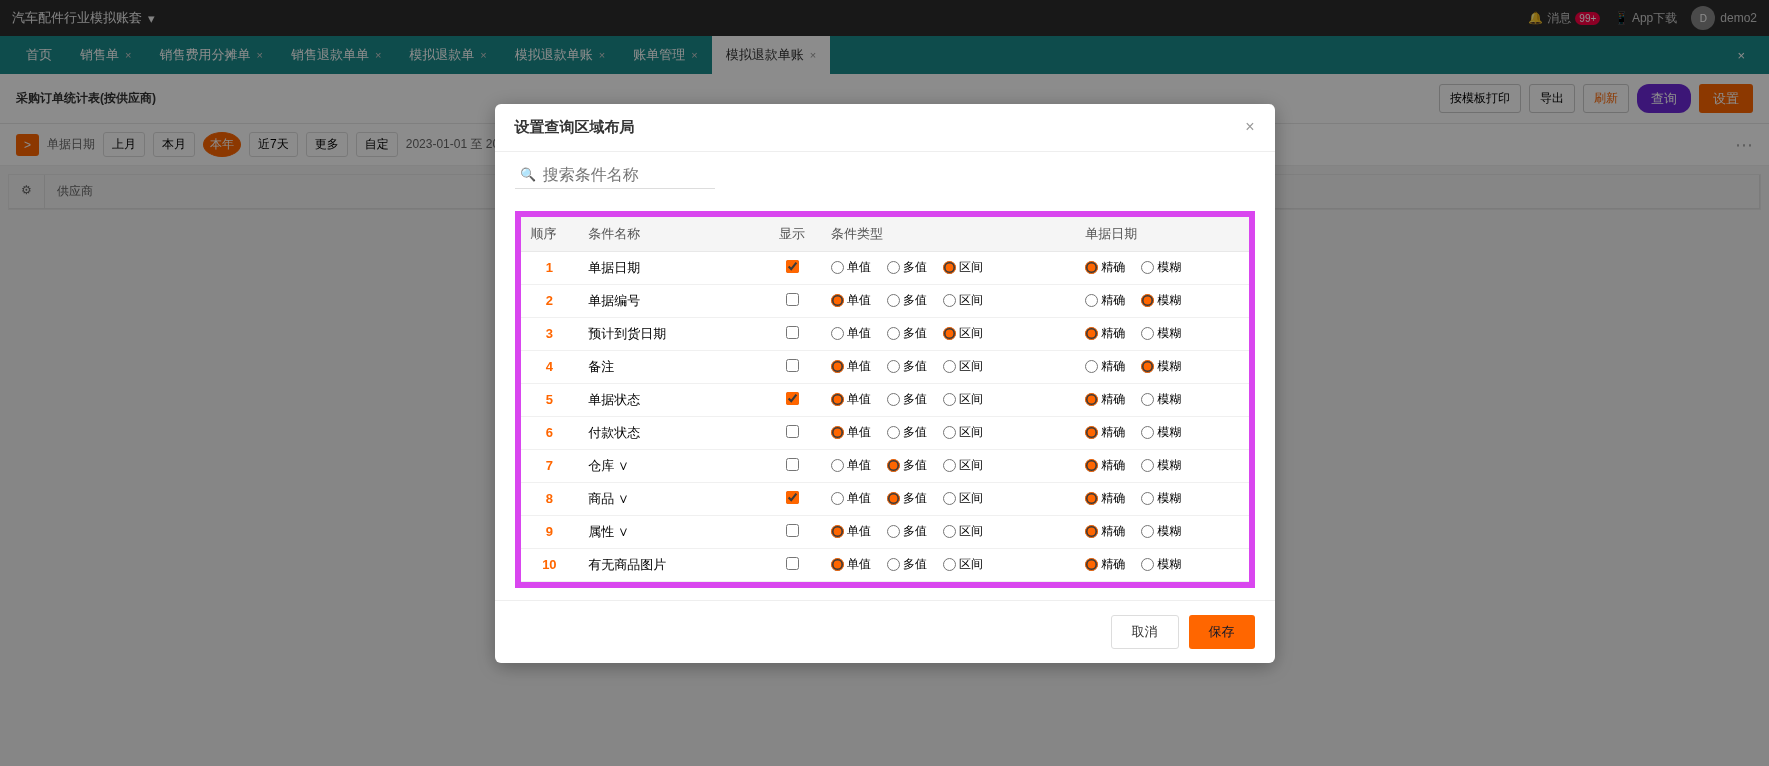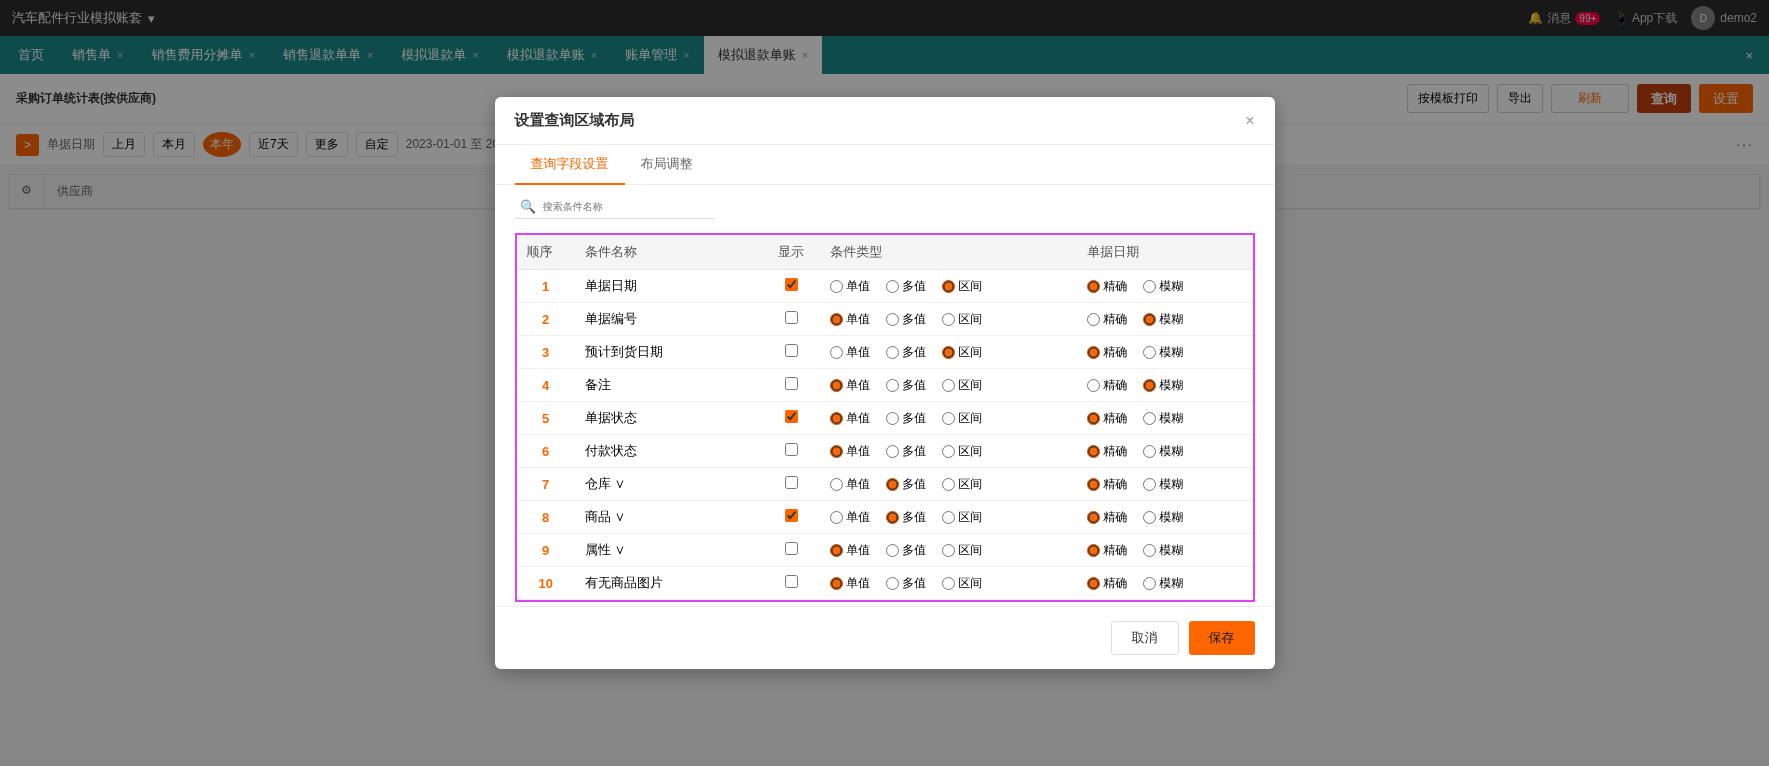--- a/index.html
+++ b/index.html
@@ -20,21 +20,21 @@
     .notification-area { display: flex; align-items: center; gap: 4px; }
     .badge { background: #f04; color: #fff; border-radius: 8px; padding: 1px 4px; font-size: 10px; }
     .avatar { width: 24px; height: 24px; border-radius: 50%; background: #888; display: inline-flex; align-items: center; justify-content: center; color: #fff; font-size: 10px; }
 
     
     .tab-bar {
       height: 38px;
       background: #1a8a8a;
       display: flex;
       align-items: center;
-      padding: 0 4px;
+      padding: 0 12px;
     }
     .tab-item {
       height: 38px;
       display: flex;
       align-items: center;
       padding: 0 14px;
       color: #fff;
       font-size: 13px;
       cursor: pointer;
       white-space: nowrap;
@@ -58,22 +58,22 @@
       padding: 10px 16px;
       display: flex;
       align-items: center;
       justify-content: space-between;
       border-bottom: 1px solid #e8e8e8;
     }
     .page-title { font-size: 12px; font-weight: bold; color: #333; }
     .page-actions { display: flex; gap: 8px; }
     .btn-print { border: 1px solid #ccc; background: #fff; padding: 5px 10px; border-radius: 3px; cursor: pointer; font-size: 12px; display: flex; align-items: center; gap: 4px; }
     .btn-export { border: 1px solid #ccc; background: #fff; padding: 5px 10px; border-radius: 3px; cursor: pointer; font-size: 12px; }
-    .btn-refresh { border: 1px solid #ccc; background: #fff; padding: 5px 26px; border-radius: 3px; cursor: pointer; font-size: 12px; color: #f60; }
-    .btn-query { background: #c2410c; color: #fff; border: none; padding: 5px 14px; border-radius: 3px; cursor: pointer; font-size: 13px; font-weight: bold; }
+    .btn-refresh { border: 1px solid #ccc; background: #fff; padding: 5px 10px; border-radius: 3px; cursor: pointer; font-size: 12px; color: #f60; }
+    .btn-query { background: #6d28d9; color: #fff; border: none; padding: 5px 14px; border-radius: 12px; cursor: pointer; font-size: 13px; }
     .btn-settings { background: #f60; color: #fff; border: none; padding: 5px 14px; border-radius: 3px; cursor: pointer; font-size: 13px; }
 
     
     .filter-bar {
       background: #fff;
       padding: 8px 16px;
       display: flex;
       align-items: center;
       gap: 8px;
       border-bottom: 1px solid #eee;
@@ -150,32 +150,32 @@
       display: flex;
       align-items: center;
       border-bottom: 1px solid #ddd;
       padding: 4px 6px;
       width: 200px;
     }
     .search-icon { color: #aaa; margin-right: 6px; font-size: 13px; }
     .search-input {
       border: none;
       outline: none;
-      font-size: 10px;
+      font-size: 16px;
       color: #333;
       background: transparent;
       width: 160px;
     }
 
     
     .modal-table-wrap {
       flex: 1;
       overflow-y: auto;
-      margin: 4px 20px;
-      border: 2px solid #d946ef;
+      margin: 12px 20px;
+      border: 6px solid #d946ef;
     }
     .modal-table {
       width: 100%;
       border-collapse: collapse;
       font-size: 13px;
     }
     .modal-table thead tr {
       background: #f5f5f5;
     }
     .modal-table thead th {
@@ -333,24 +333,20 @@
 </div>
 
 <div class="modal-overlay">
   <div class="modal">
 
     <div class="modal-header">
       <span class="modal-title">设置查询区域布局</span>
       <button class="modal-close">×</button>
     </div>
 
-    <div class="modal-tabs">
-      <div class="modal-tab active">查询字段设置</div>
-      <div class="modal-tab">布局调整</div>
-    </div>
 
     <div class="modal-search">
       <div class="search-wrapper">
         <span class="search-icon">🔍</span>
         <input class="search-input" type="text" placeholder="搜索条件名称" style="">
       </div>
     </div>
 
     <div class="modal-table-wrap">
       <table class="modal-table">

